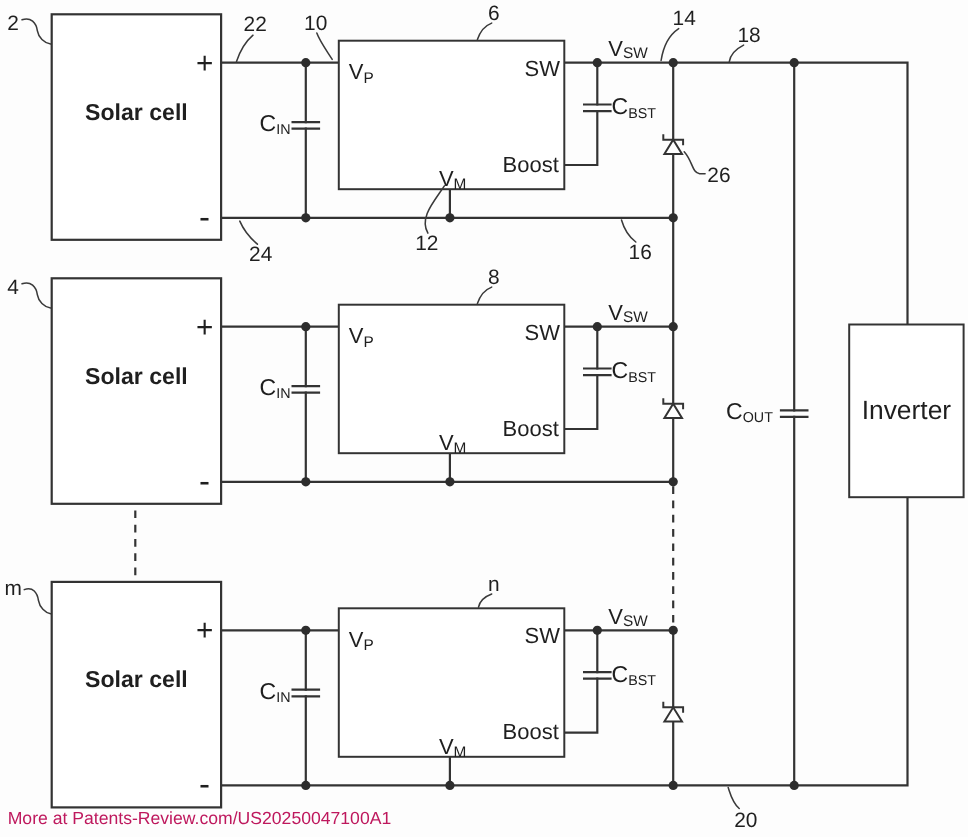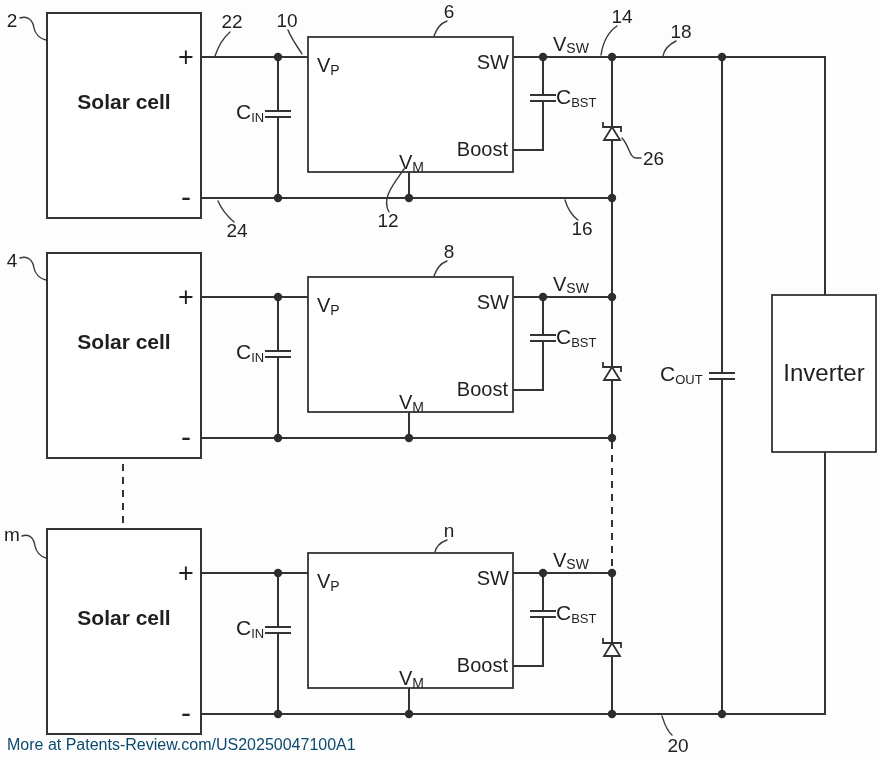--- a/index.html
+++ b/index.html
@@ -20,21 +20,21 @@
   .pin{font-size:20px;}
   .sub{font-size:13px;}
   .sub-md{font-size:14px;}
   .cap-main{font-size:21px;}
   .ref{font-size:19px;}
   .sign-plus{font-size:27px;}
   .sign-minus{font-size:30px;}
   .inv{font-size:24px;}
   .ta-mid{text-anchor:middle;}
   .ta-end{text-anchor:end;}
-  .footer{position:absolute;left:7px;top:736px;font-size:16px;color:#0c4a6e;}
+  .footer{position:absolute;left:7px;top:736px;font-size:16px;color:#be185d;}
 </style>
 </head>
 <body>
 
 <div class="page">
 <svg width="880" height="761" viewBox="0 0 880 761">
 
   <g>
     <path class="wire" d="M 612,57 H 825 V 295"></path>
     <path class="wire" d="M 612,714 H 825 V 452"></path>

